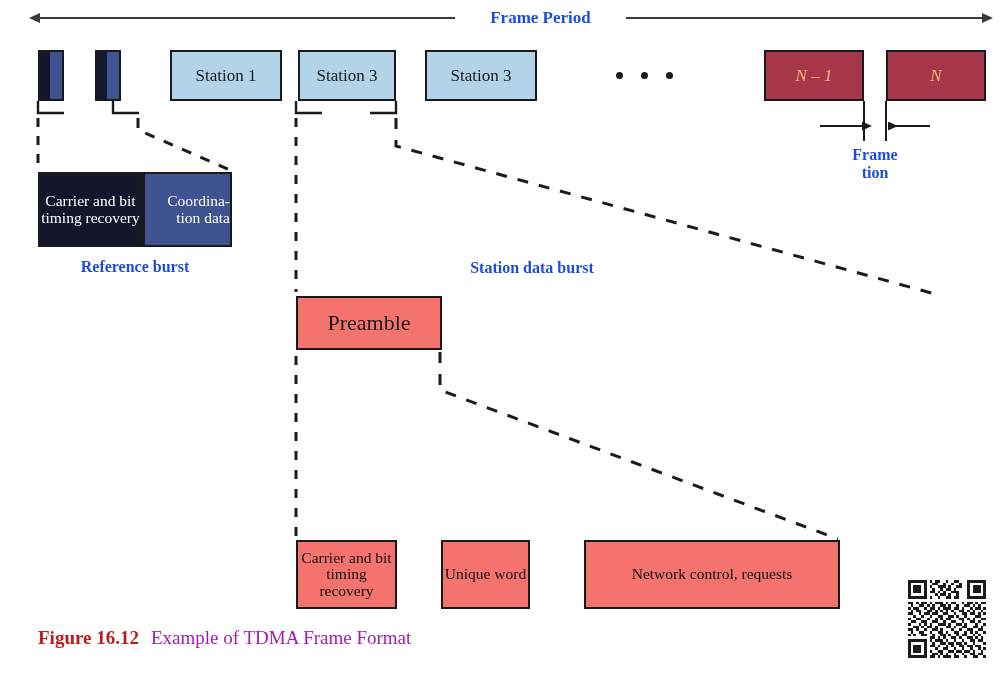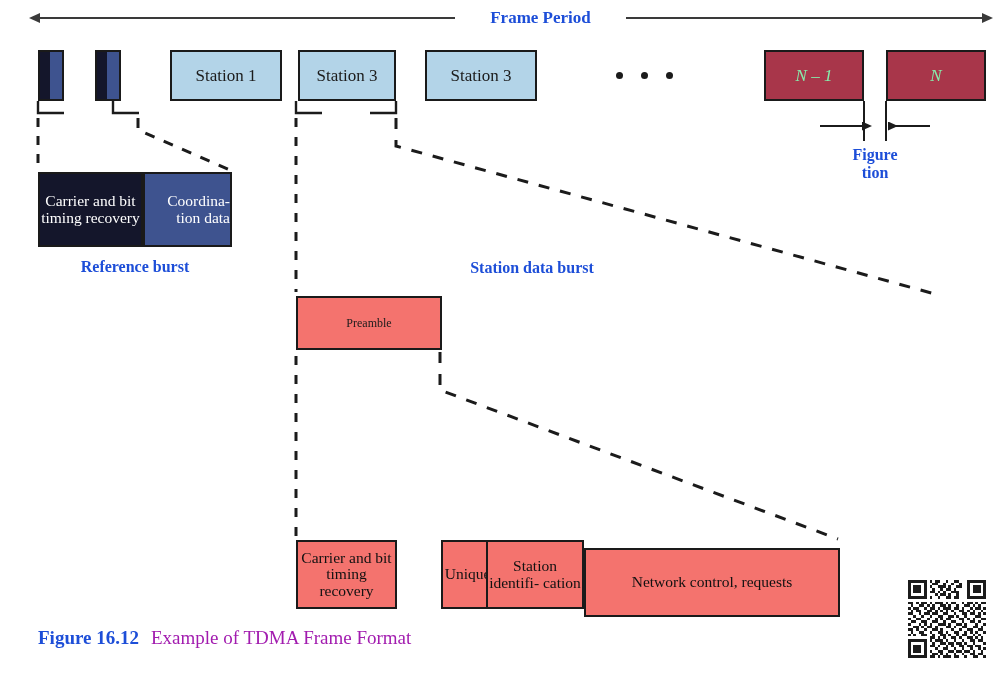--- a/index.html
+++ b/index.html
@@ -52,21 +52,21 @@
   
   .station-box {
     background: #b3d4e8;
     font-size: 17px;
     color: #1b1b1b;
     top: 50px;
     height: 51px;
   }
   .nbox {
     background: #a8364a;
-    color: #86efac;
+    color: #fdba74;
     font-style: italic;
     font-size: 17px;
     top: 50px;
     height: 51px;
   }
   .refburst-top {
     top: 50px;
     height: 51px;
     border: 2px solid #1a1a1a;
     background: #14162b;
@@ -102,21 +102,21 @@
     color: #ffffff;
     top: 172px;
     height: 75px;
     border: 2px solid #1a1a1a;
   }
   .rb-dark  { background: #14162b; }
   .rb-blue2 { background: #3e538f; border-left: 2px solid #1a1a1a; }
 
   
   .sdb-cell {
-    font-size: 12px;
+    font-size: 22px;
     color: #1b1b1b;
     top: 296px;
     height: 54px;
     border: 2px solid #1a1a1a;
   }
   .sdb-pre  { background: #f4736e; }
   .sdb-info { background: #b3d4e8; border-left: 2px solid #1a1a1a; }
 
   
   .pre-cell {
@@ -131,21 +131,21 @@
 
   
   #caption {
     position: absolute;
     left: 38px;
     top: 627px;
     font-size: 19px;
     white-space: nowrap;
   }
   #caption .fig-num {
-    color: #1d4ed8;
+    color: #b91c1c;
     font-weight: bold;
     margin-right: 12px;
   }
   #caption .fig-title {
     color: #a21caf;
   }
 
   
   #qr {
     position: absolute;
@@ -236,37 +236,36 @@
   <div class="box station-box" style="left:425px; width:112px;">Station 3</div>
 
   <div class="ellipsis-dot" style="left:616px;"></div>
   <div class="ellipsis-dot" style="left:641px;"></div>
   <div class="ellipsis-dot" style="left:666px;"></div>
 
   <div class="box nbox" style="left:764px; width:100px;">N – 1</div>
   <div class="box nbox" style="left:886px; width:100px;">N</div>
 
   <div class="lbl" style="left:833px; top:146px; width:84px;">
-    <div>Figure</div>
+    <div>Frame</div>
     <div>tion</div>
   </div>
 
   <div class="cell rb-detail-cell rb-dark" style="left:38px; width:105px;">Carrier and bit timing recovery</div>
   <div class="cell rb-detail-cell rb-blue2" style="left:143px; width:89px;text-align:right;">Coordina- tion data</div>
 
   <div class="lbl" style="left:382px; top:259px; width:300px;">Station data burst</div>
 
   <div class="lbl" style="left:38px; top:258px; width:194px;">Reference burst</div>
 
   <div class="cell sdb-cell sdb-pre" style="left:296px; width:146px;">Preamble</div>
 
   <div class="cell pre-cell" style="left:296px; width:101px;">Carrier and bit timing recovery</div>
   <div class="cell pre-cell" style="left:397px; width:89px;margin-left:44px;">Unique word</div>
-  <div class="cell pre-cell" style="left:486px; width:98px;">Station identifi- cation</div>
-  <div class="cell pre-cell" style="left:584px; width:256px;margin-top:8px;">Network control, requests</div>
+  <div class="cell pre-cell" style="left:584px; width:256px;">Network control, requests</div>
 
   <div id="caption">
     <span class="fig-num">Figure 16.12</span><span class="fig-title">Example of TDMA Frame Format</span>
   </div>
 
   <div id="qr">
     <svg viewBox="0 0 29 29" shape-rendering="crispEdges">
       <rect width="29" height="29" fill="#ffffff"></rect>
       <g fill="#1b1b1b">
         <rect x="0" y="0" width="7" height="1"></rect>

